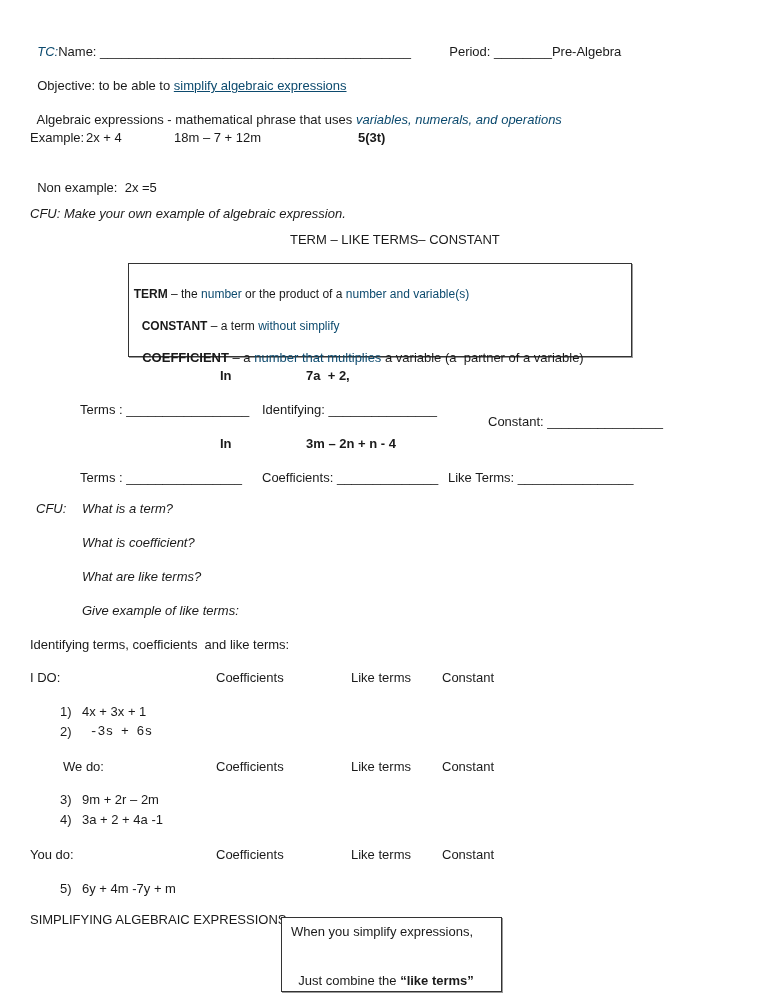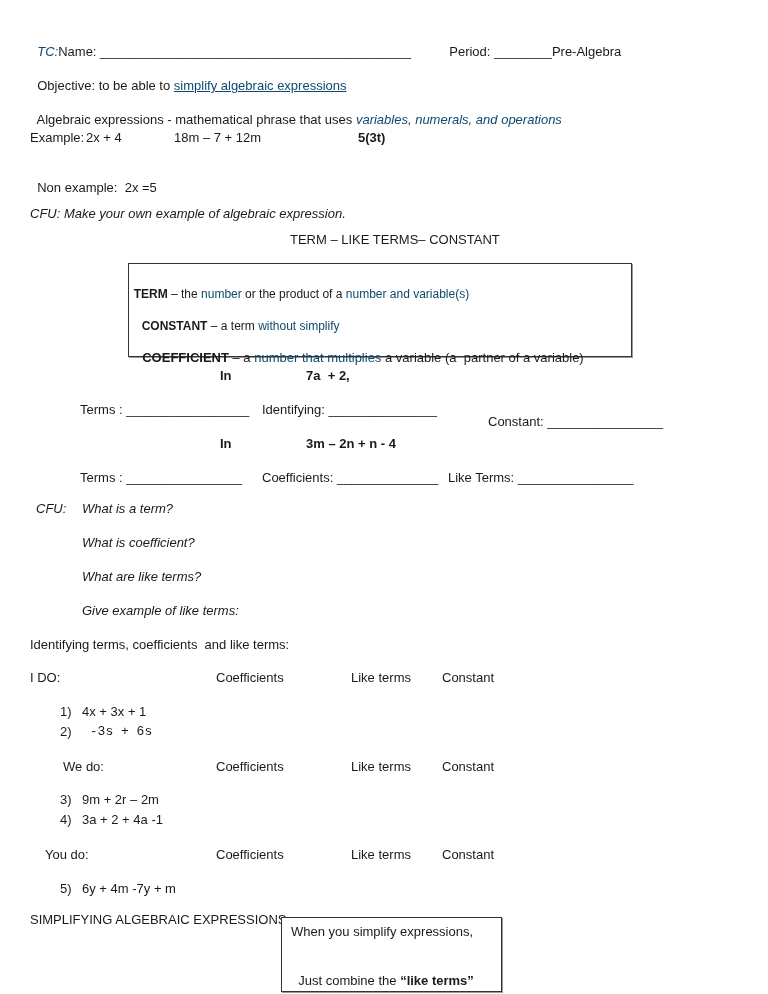--- a/index.html
+++ b/index.html
@@ -87,21 +87,21 @@
 
 <div class="abs" style="left:32px;top:759px;margin-left:31px;">We do:</div>
 <div class="abs" style="left:216px;top:759px;">Coefficients</div>
 <div class="abs" style="left:351px;top:759px;">Like terms</div>
 <div class="abs" style="left:442px;top:759px;">Constant</div>
 <div class="abs" style="left:60px;top:792px;">3)</div>
 <div class="abs" style="left:82px;top:792px;">9m + 2r – 2m</div>
 <div class="abs" style="left:60px;top:812px;">4)</div>
 <div class="abs" style="left:82px;top:812px;">3a + 2 + 4a -1</div>
 
-<div class="abs" style="left:30px;top:847px;margin-left:15px;">You do:</div>
+<div class="abs" style="left:30px;top:847px;">You do:</div>
 <div class="abs" style="left:216px;top:847px;">Coefficients</div>
 <div class="abs" style="left:351px;top:847px;">Like terms</div>
 <div class="abs" style="left:442px;top:847px;">Constant</div>
 <div class="abs" style="left:60px;top:881px;">5)</div>
 <div class="abs" style="left:82px;top:881px;">6y + 4m -7y + m</div>
 
 <div class="abs" style="left:30px;top:912px;">SIMPLIFYING ALGEBRAIC EXPRESSIONS</div>
 <div class="box" style="left:281px;top:917px;width:219px;height:73px;"></div>
 <div class="abs" style="left:291px;top:924px;">When you simplify expressions,</div>
 <div class="abs" style="left:291px;top:957px;">

